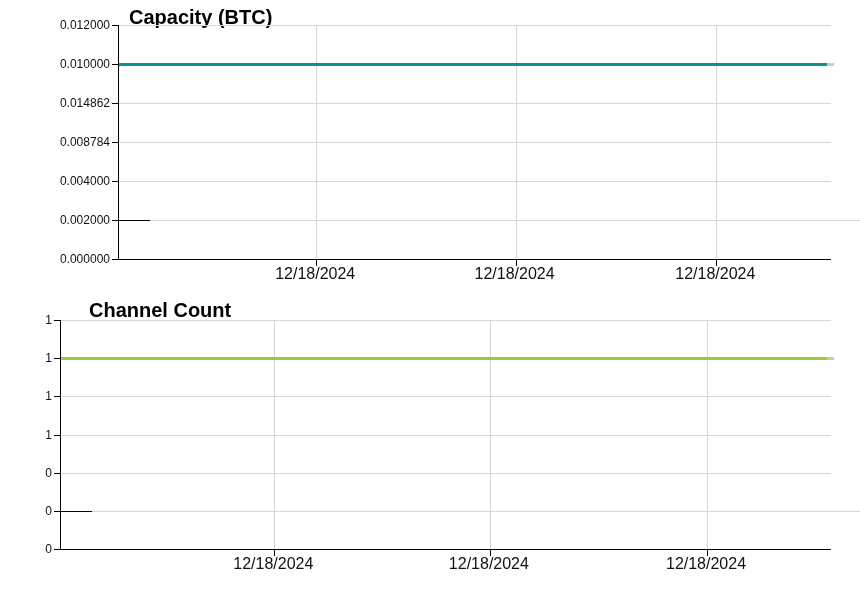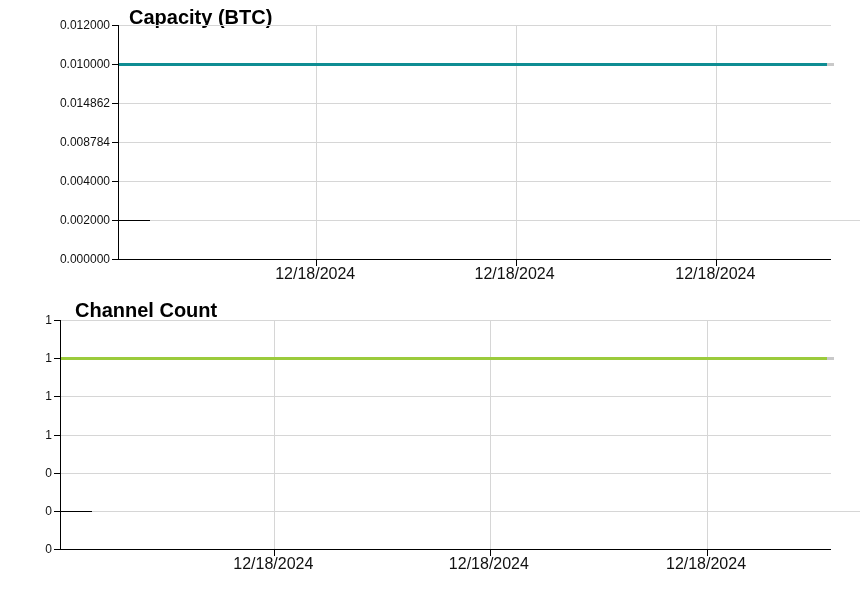--- a/index.html
+++ b/index.html
@@ -57,21 +57,21 @@
     font-size:16px;color:#111;white-space:nowrap;line-height:1;
   }
 
   
   .c1-title{left:129px;top:6px;}
   .c1-plot{left:118px;top:25px;width:712px;height:234px;}
   .c1-ylabels{left:30px;top:25px;width:80px;height:234px;}
   .c1-xlabels{left:118px;top:266px;width:712px;}
 
   
-  .c2-title{left:75px;top:299px;}
+  .c2-title{left:89px;top:299px;}
   .c2-plot{left:60px;top:320px;width:770px;height:229px;}
   .c2-ylabels{left:16px;top:320px;width:36px;height:229px;}
   .c2-xlabels{left:60px;top:556px;width:770px;}
 
   
   .f0{top:0;} .f1{top:16.6667%;} .f2{top:33.3333%;} .f3{top:50%;}
   .f4{top:66.6667%;} .f5{top:83.3333%;padding-left:32px;} .f6{top:100%;}
   .vx1{left:27.7%;} .vx2{left:55.7%;} .vx3{left:83.9%;}
   .line-pos{top:calc(16.6667% - 1px);}
 </style>

